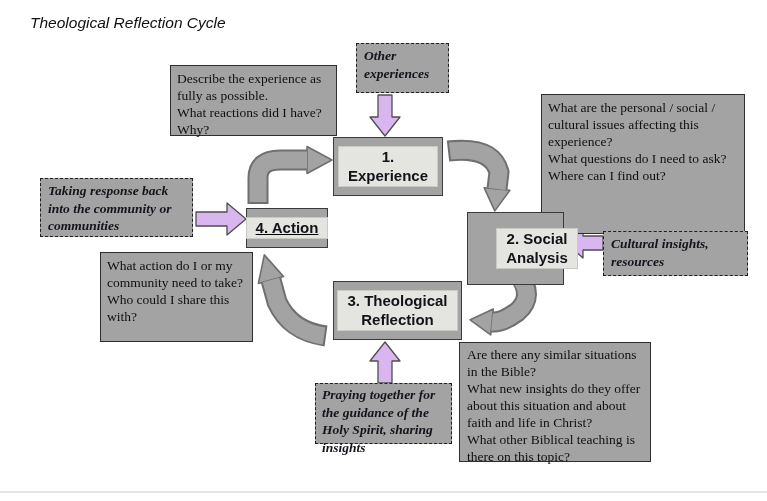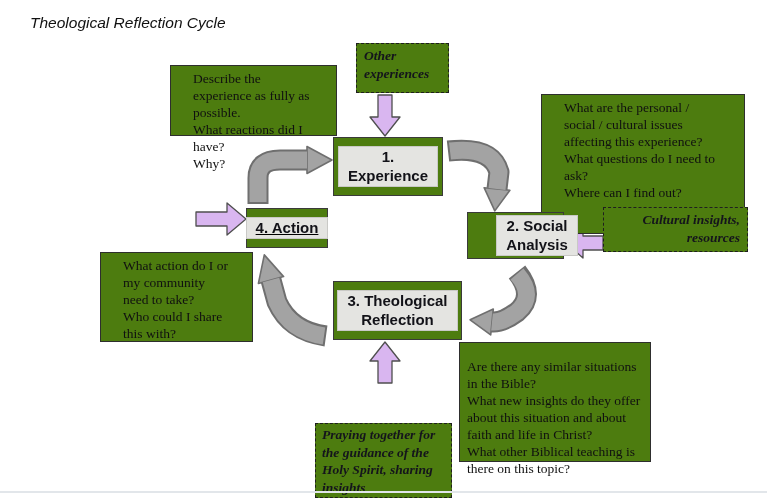--- a/index.html
+++ b/index.html
@@ -1,20 +1,20 @@
 <!DOCTYPE html>
 <html><head>
 <meta charset="utf-8">
 <style>
   html,body{margin:0;padding:0;background:#fff;}
   #canvas{position:relative;width:767px;height:501px;background:#ffffff;overflow:hidden;
           font-family:"Liberation Sans",sans-serif;}
   #arrows{position:absolute;left:0;top:0;z-index:1;}
-  .box{position:absolute;z-index:2;background:#4d7c0f;box-sizing:border-box;}
-  .qbox{border:1.5px solid #2e2e2e;padding:4px 22px;font-family:"Liberation Serif",serif;
+  .box{position:absolute;z-index:2;background:#a3a3a3;box-sizing:border-box;}
+  .qbox{border:1.5px solid #2e2e2e;padding:4px 6px;font-family:"Liberation Serif",serif;
         font-size:13.5px;line-height:1.26;color:#101010;}
   .dbox{border:1.5px dashed #1f1f1f;padding:3px 7px;font-family:"Liberation Serif",serif;
         font-size:13.5px;line-height:1.3;font-weight:bold;font-style:italic;color:#14141c;}
   .stage{border:1.8px solid #3a3a3a;display:flex;align-items:center;justify-content:center;}
   .stage-label{background:#e4e4e1;border:1px solid #c9c9c6;padding:1px 9px;text-align:center;
                font-weight:bold;font-size:15px;line-height:1.25;color:#121218;white-space:nowrap;}
   #title{position:absolute;left:30px;top:14px;z-index:2;font-weight:normal;font-style:italic;
          font-size:15.5px;color:#111;}
   #footer-divider{position:absolute;left:0;top:491px;width:767px;height:2px;background:#e2e6ea;z-index:2;}
 </style>
@@ -74,48 +74,49 @@
       <div>Experience</div>
     </div>
   </div>
 
   <div class="box qbox" style="left:541px;top:94px;width:204px;height:140px;">
     <div>What are the personal / social / cultural issues affecting this experience?</div>
     <div>What questions do I need to ask?</div>
     <div>Where can I find out?</div>
   </div>
 
-  <div class="box stage" style="left:467px;top:212px;width:97px;height:47px;padding-left:43px;">
+  <div class="box stage" style="left:467px;top:212px;width:97px;height:73px;padding-left:43px;">
     <div class="stage-label">
       <div>2. Social</div>
       <div>Analysis</div>
     </div>
   </div>
 
-  <div class="box dbox" style="left:603px;top:207px;width:145px;height:45px;text-align:right;">Cultural insights, resources</div>
+  <div class="box dbox" style="left:603px;top:231px;width:145px;height:45px;">Cultural insights, resources</div>
 
   <div class="box stage" style="left:333px;top:281px;width:129px;height:59px;">
     <div class="stage-label">
       <div>3. Theological</div>
       <div>Reflection</div>
     </div>
   </div>
 
-  <div class="box qbox" style="left:459px;top:342px;width:192px;height:120px;padding:15px 7px;">
+  <div class="box qbox" style="left:459px;top:342px;width:192px;height:120px;padding:3px 7px;">
     <div>Are there any similar situations in the Bible?</div>
     <div>What new insights do they offer about this situation and about faith and life in Christ?</div>
     <div>What other Biblical teaching is there on this topic?</div>
   </div>
 
-  <div class="box dbox" style="left:315px;top:383px;width:137px;height:75px;padding:2px 6px;margin-top:40px;">Praying together for the guidance of the Holy Spirit, sharing insights</div>
+  <div class="box dbox" style="left:315px;top:383px;width:137px;height:61px;padding:2px 6px;">Praying together for the guidance of the Holy Spirit, sharing insights</div>
 
   <div class="box stage" style="left:246px;top:208px;width:82px;height:40px;text-decoration:underline;">
     <div class="stage-label">4. Action</div>
   </div>
 
+  <div class="box dbox" style="left:40px;top:178px;width:153px;height:59px;">Taking response back into the community or communities</div>
 
   <div class="box qbox" style="left:100px;top:252px;width:153px;height:90px;">
     <div>What action do I or my community need to take?</div>
     <div>Who could I share this with?</div>
   </div>
 
   <div id="footer-divider"></div>
 </div>
 
 </body></html>

